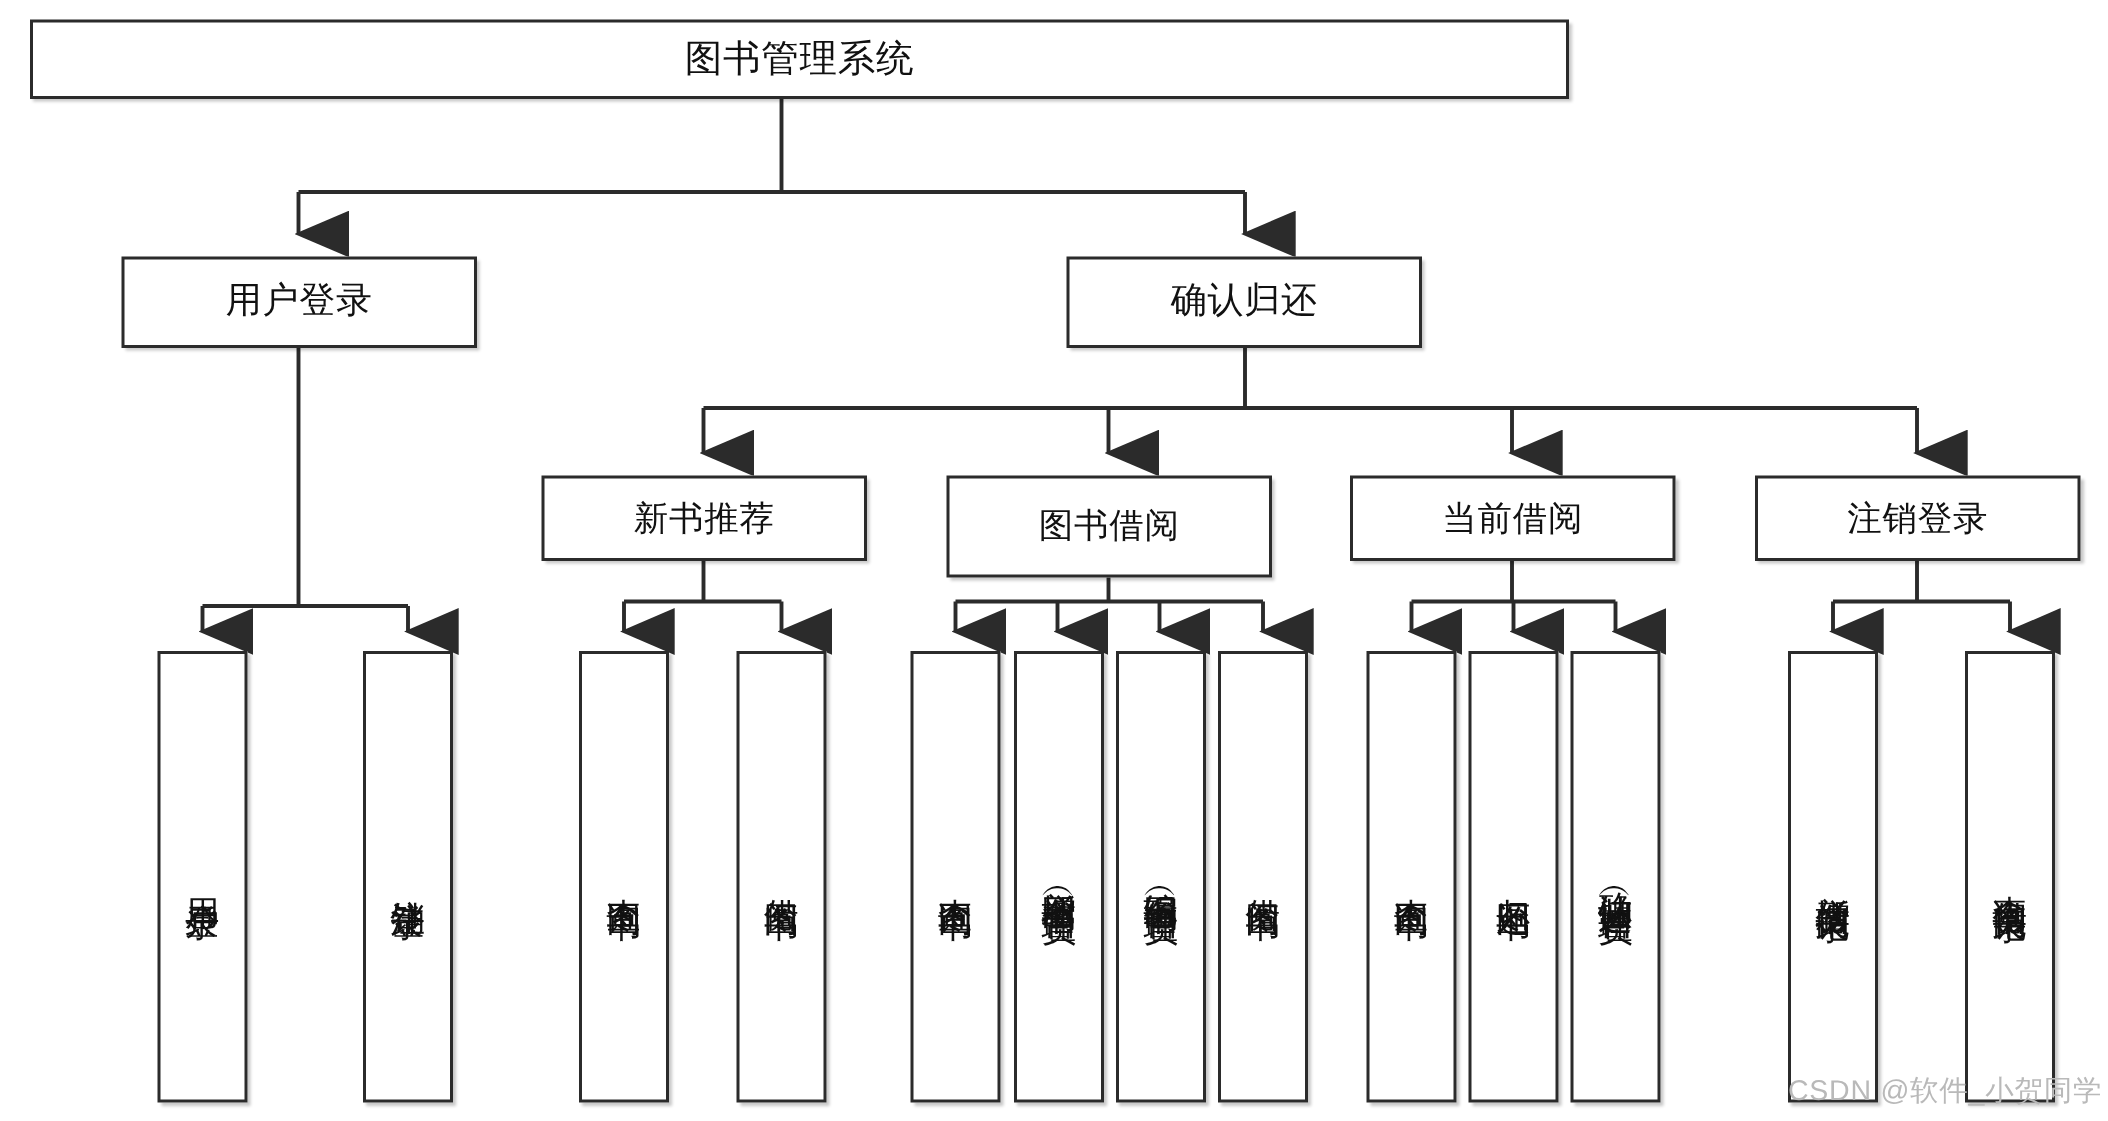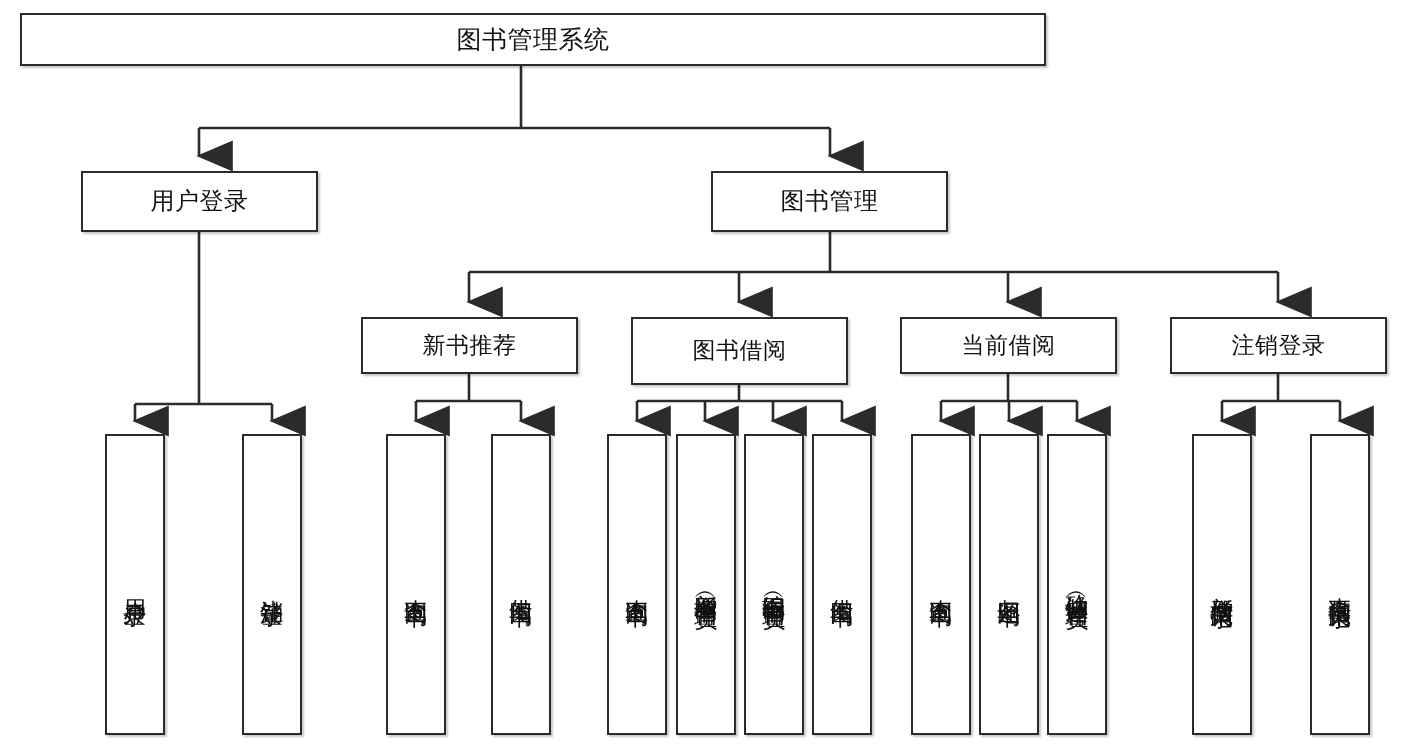--- a/index.html
+++ b/index.html
@@ -124,21 +124,21 @@
   </svg>
 
   <div class="node node-root" style="left:20px; top:13px; width:1026px; height:53px;">
     <span class="label">图书管理系统</span>
   </div>
 
   <div class="node node-l2" style="left:81px; top:171px; width:237px; height:61px;">
     <span class="label">用户登录</span>
   </div>
   <div class="node node-l2" style="left:711px; top:171px; width:237px; height:61px;">
-    <span class="label">图书管理</span>
+    <span class="label">确认归还</span>
   </div>
 
   <div class="node node-l3" style="left:361px; top:317px; width:217px; height:57px;">
     <span class="label">新书推荐</span>
   </div>
   <div class="node node-l3" style="left:631px; top:317px; width:217px; height:68px;">
     <span class="label">图书借阅</span>
   </div>
   <div class="node node-l3" style="left:900px; top:317px; width:217px; height:57px;">
     <span class="label">当前借阅</span>
@@ -184,14 +184,15 @@
     <span class="label">确认归还（管理员）</span>
   </div>
 
   <div class="node node-leaf" style="left:1192px; top:434px; width:60px; height:301px;">
     <span class="label">新增借阅记录</span>
   </div>
   <div class="node node-leaf" style="left:1310px; top:434px; width:60px; height:301px;">
     <span class="label">查询借阅记录</span>
   </div>
 
+  <div class="watermark">CSDN @软件_小贺同学</div>
 
 </div>
 
 </body></html>

